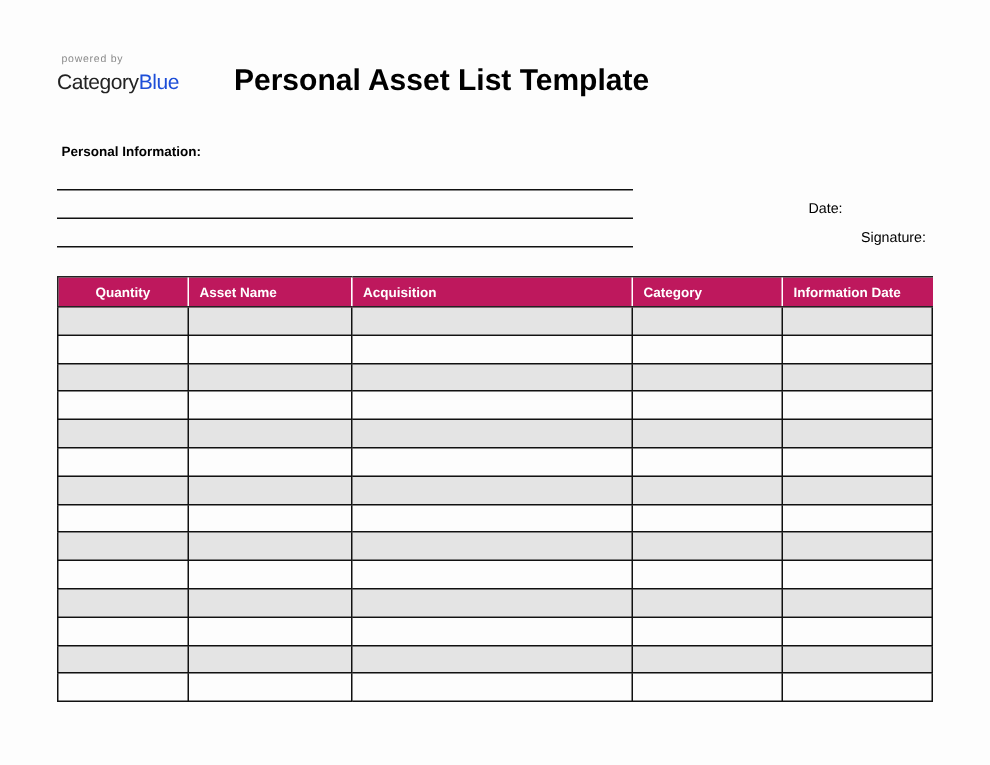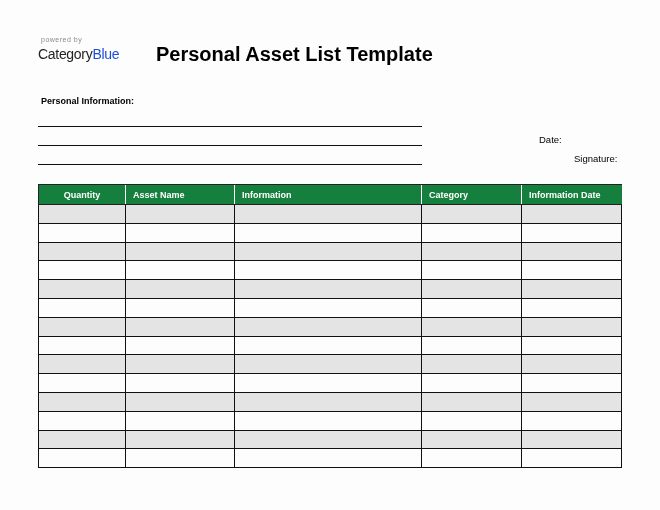--- a/index.html
+++ b/index.html
@@ -6,21 +6,21 @@
   body { width:660px; height:510px; position:relative; overflow:hidden; font-family:"Liberation Sans", sans-serif; color:#000; }
   .powered { position:absolute; left:41px; top:36px; font-size:7px; color:#8a8a8a; letter-spacing:0.5px; }
   .brand { position:absolute; left:38px; top:46px; font-size:14px; color:#222; letter-spacing:-0.3px; }
   .brand .blue { color:#1d4ed8; }
   .title { position:absolute; left:156px; top:43px; font-size:20px; font-weight:bold; }
   .pinfo { position:absolute; left:41px; top:96px; font-size:9px; font-weight:bold;text-align:center; }
   .line { position:absolute; left:38px; width:384px; height:0; border-top:1.5px solid #111; }
   .date { position:absolute; left:539px; top:134px; font-size:9.5px; }
   .sig { position:absolute; left:574px; top:153px; font-size:9.5px; }
   table { position:absolute; left:38px; top:184px; border-collapse:collapse; table-layout:fixed; width:583px; }
-  th { background:#15803d; color:#fff; font-size:9px; font-weight:bold; height:19px; padding:0 0 0 7px; text-align:left; border-left:1px solid #fff; border-top:1.5px solid #222; border-bottom:1.5px solid #222; }
+  th { background:#be185d; color:#fff; font-size:9px; font-weight:bold; height:19px; padding:0 0 0 7px; text-align:left; border-left:1px solid #fff; border-top:1.5px solid #222; border-bottom:1.5px solid #222; }
   th:first-child { border-left:1.5px solid #222; text-align:center; padding:0; }
   td { height:17.8px; border:1.5px solid #111; padding:0; }
   tr.shade td { background:#e4e4e4; }
   tr.plain td { background:#fdfdfd; }
 </style>
 </head>
 <body>
 
 <div class="powered">powered by</div>
 <div class="brand"><span>Category</span><span class="blue">Blue</span></div>
@@ -40,21 +40,21 @@
     <col style="width:87px">
       <col style="width:109px">
       <col style="width:187px">
       <col style="width:100px">
       <col style="width:100px">
   </colgroup>
   <thead>
     <tr>
       <th>Quantity</th>
       <th>Asset Name</th>
-      <th>Information</th>
+      <th>Acquisition</th>
       <th>Category</th>
       <th>Information Date</th>
     </tr>
   </thead>
   <tbody id="tbody">
       <tr class="shade">
         <td></td>
         <td></td>
         <td></td>
         <td></td>

